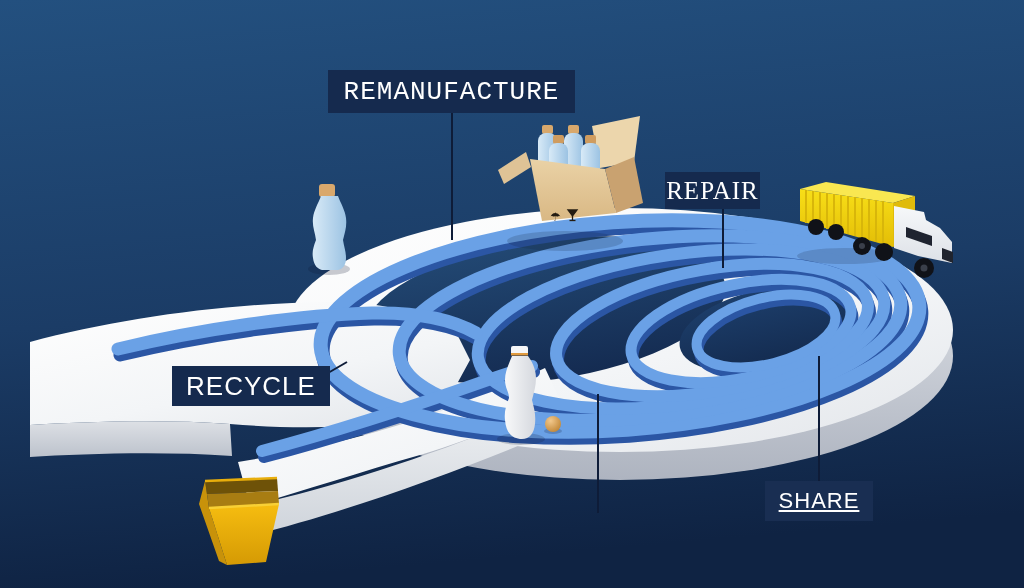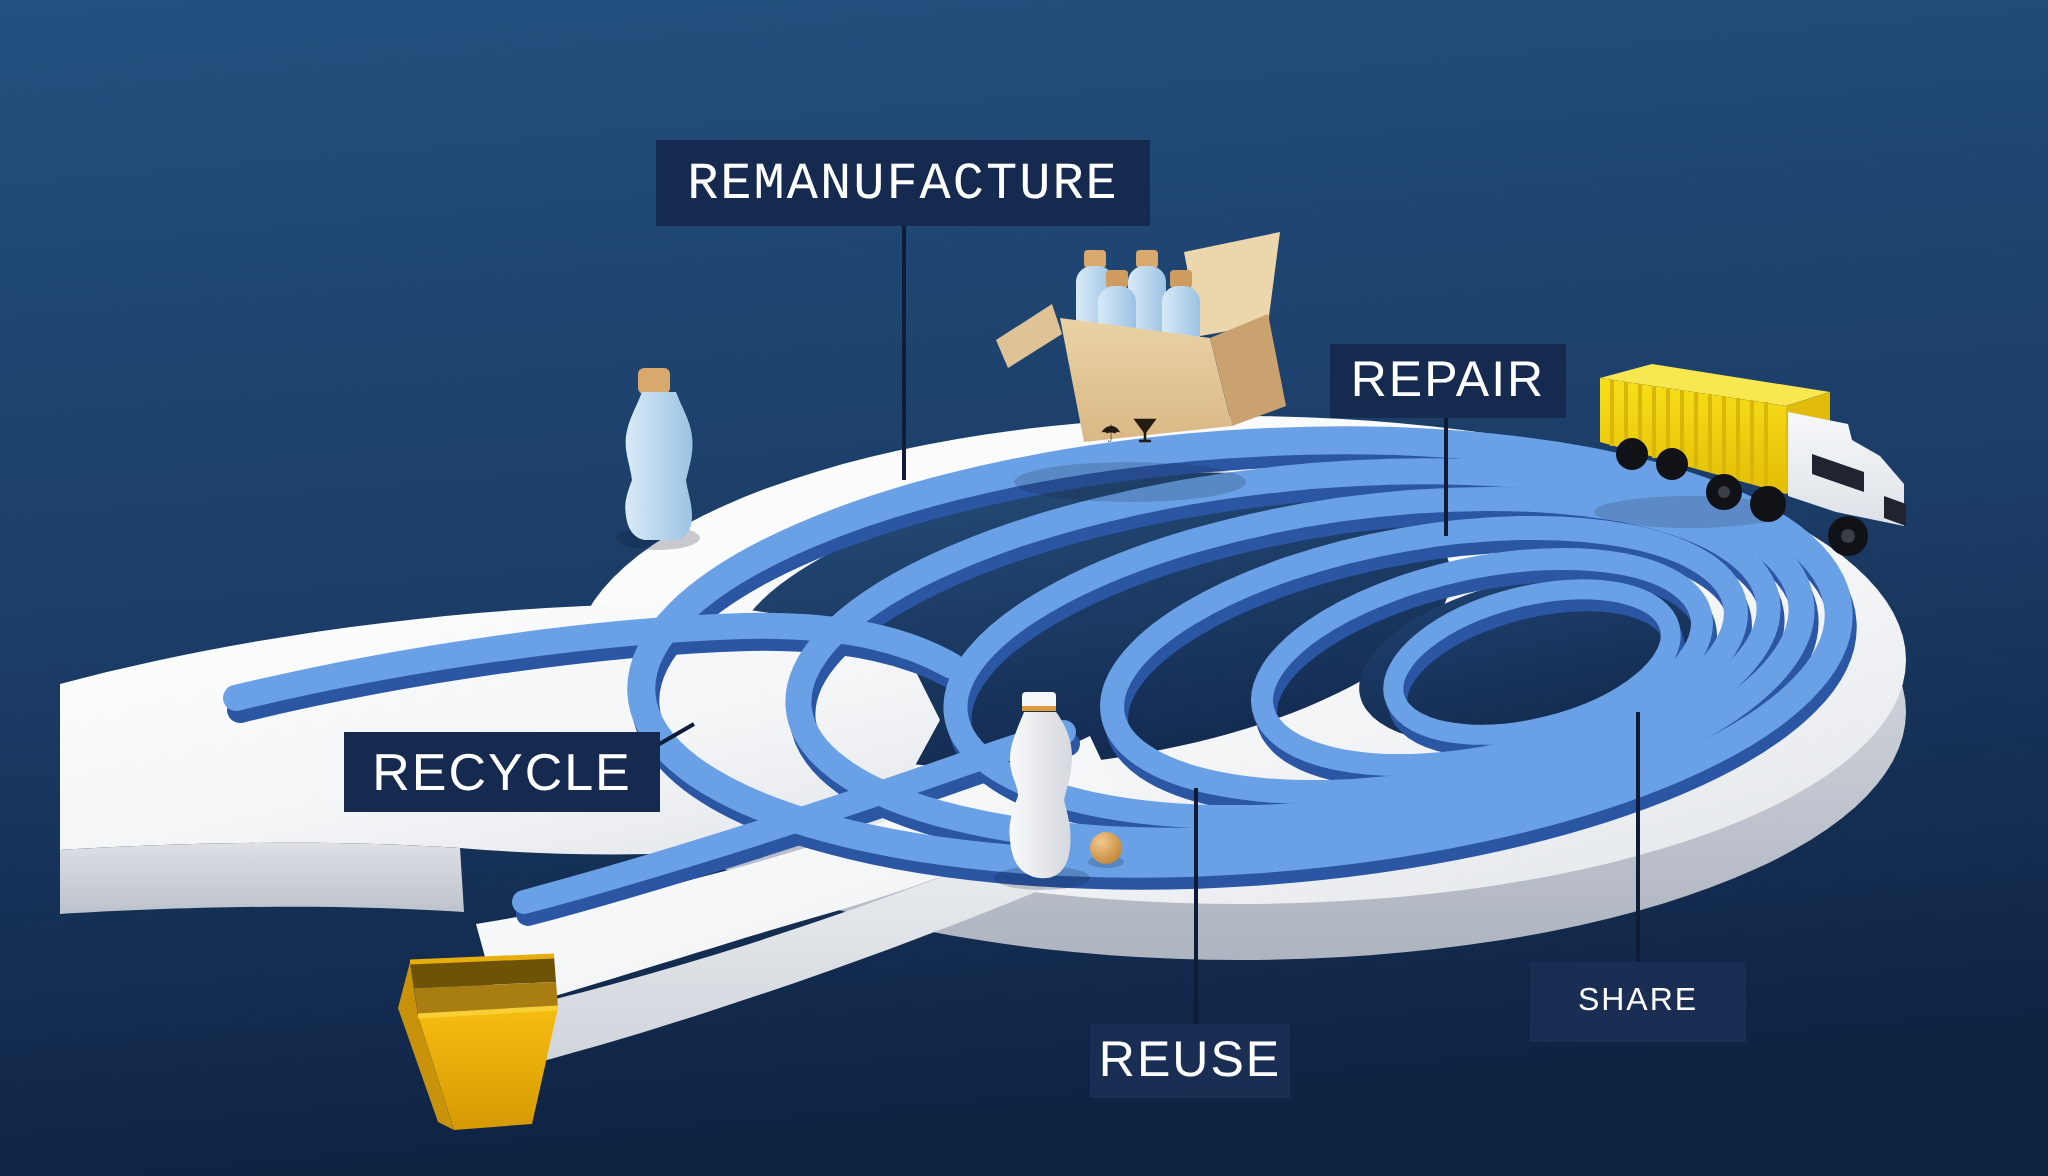--- a/index.html
+++ b/index.html
@@ -13,24 +13,24 @@
   .label{
     position:absolute;
     display:flex;align-items:center;justify-content:center;
     background:#152a4e;
     color:#ffffff;
     letter-spacing:1px;
     font-family:"Liberation Sans",sans-serif;
     white-space:nowrap;
   }
   #label-remanufacture{left:328px;top:70px;width:247px;height:43px;font-size:26px;font-family:Liberation Mono, monospace;}
-  #label-repair{left:665px;top:172px;width:118px;height:37px;font-size:25px;}
+  #label-repair{left:665px;top:172px;width:95px;height:37px;font-size:25px;font-family:Liberation Serif, serif;}
   #label-recycle{left:172px;top:366px;width:158px;height:40px;font-size:26px;}
   #label-reuse{left:545px;top:512px;width:100px;height:37px;font-size:25px;background:rgba(26,47,83,0.93);}
-  #label-share{left:765px;top:481px;width:108px;height:40px;font-size:16px;background:rgba(26,47,83,0.93);}
+  #label-share{left:765px;top:481px;width:108px;height:40px;font-size:22px;background:rgba(26,47,83,0.93);text-decoration:underline;}
 </style>
 </head>
 <body>
 
 <div class="stage">
 
 <svg width="1024" height="588" viewBox="0 0 1024 588">
   <defs>
     <linearGradient id="bgGrad" x1="0" y1="0" x2="0.15" y2="1">
       <stop offset="0" stop-color="#23507f"></stop>
@@ -215,16 +215,15 @@
     <line x1="723" y1="208" x2="723" y2="268"></line>
     <line x1="302" y1="388" x2="347" y2="362"></line>
     <line x1="598" y1="394" x2="598" y2="513"></line>
     <line x1="819" y1="356" x2="819" y2="483"></line>
   </g>
 </svg>
 
 <div class="label" id="label-remanufacture">REMANUFACTURE</div>
 <div class="label" id="label-repair">REPAIR</div>
 <div class="label" id="label-recycle">RECYCLE</div>
-<div class="label" id="label-reuse">REUSE</div>
 <div class="label" id="label-share">SHARE</div>
 
 </div>
 
 </body></html>

